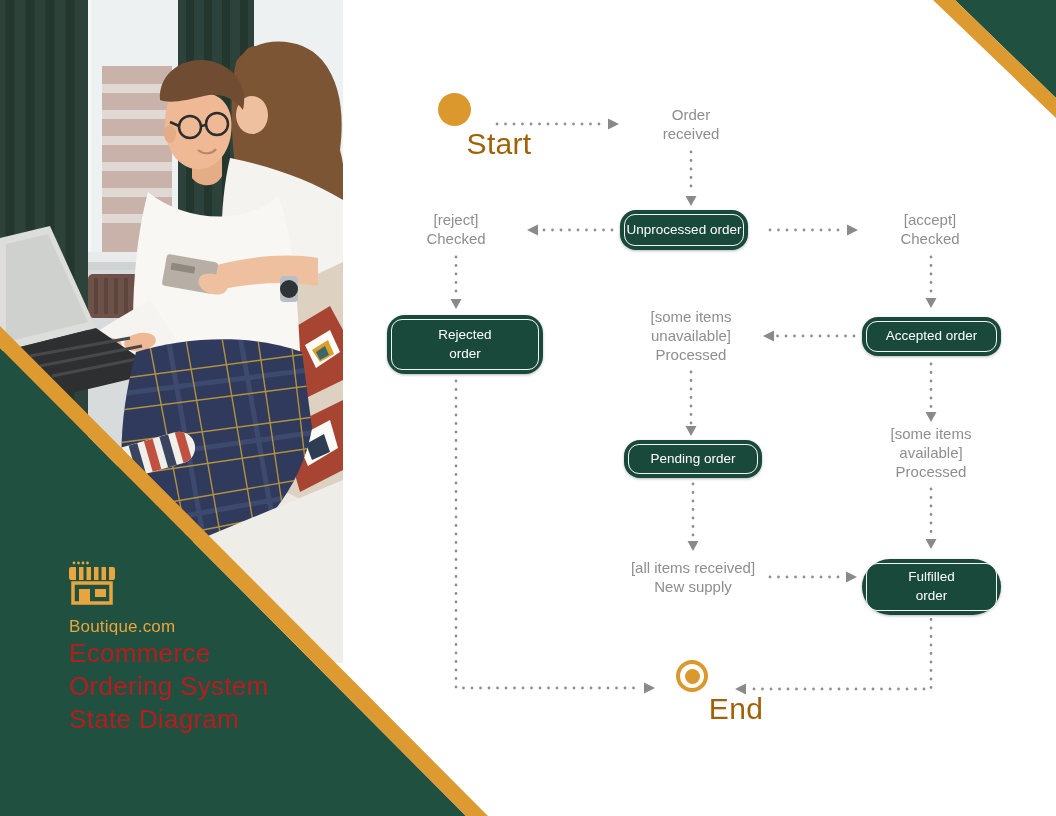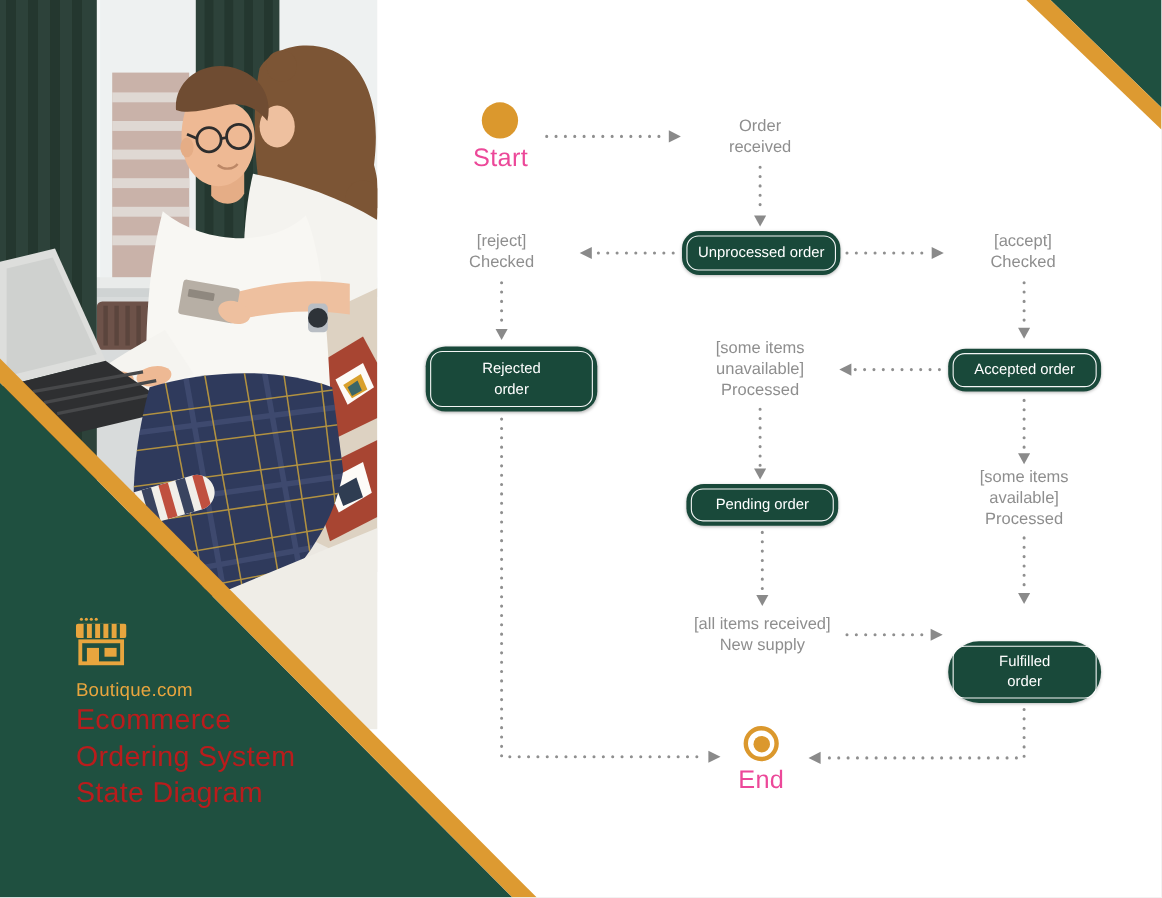--- a/index.html
+++ b/index.html
@@ -30,21 +30,21 @@
     white-space:pre-line;
   }
 
   
   .start-dot {
     position:absolute; left:438px; top:93px; width:33px; height:33px;
     border-radius:50%; background:#DB982D; z-index:3;
   }
   .nlabel {
     position:absolute; z-index:3; transform:translateX(-50%);
-    color:#ec4899; font-size:23px; line-height:27px; letter-spacing:.3px;
+    color:#a16207; font-size:30px; line-height:27px; letter-spacing:.3px;margin-left:44px;
   }
   .end-ring {
     position:absolute; left:676px; top:660px; width:32px; height:32px;
     box-sizing:border-box; border:4.5px solid #DB982D; border-radius:50%;
     display:flex; align-items:center; justify-content:center; z-index:3;
   }
   .end-dot { width:15px; height:15px; border-radius:50%; background:#DB982D; }
 
   
   .brand { position:absolute; left:69px; top:560px; z-index:4; }
@@ -238,34 +238,34 @@
     </g>
   </svg>
 
   <div class="start-dot"></div>
   <div class="nlabel" style="left:455px;top:130px">Start</div>
   <div class="end-ring">
     <span class="end-dot"></span>
   </div>
   <div class="nlabel" style="left:692px;top:695px">End</div>
 
-  <div class="state" style="left:620px;top:210px;width:144px;height:40px">
+  <div class="state" style="left:620px;top:210px;width:128px;height:40px">
     <span>Unprocessed order</span>
   </div>
   <div class="state" style="left:387px;top:315px;width:156px;height:59px;border-radius:18px">
     <span>Rejected
 order</span>
   </div>
   <div class="state" style="left:862px;top:317px;width:139px;height:39px">
     <span>Accepted order</span>
   </div>
   <div class="state" style="left:624px;top:440px;width:138px;height:38px">
     <span>Pending order</span>
   </div>
-  <div class="state" style="left:862px;top:583px;width:139px;height:56px;border-radius:28px">
+  <div class="state" style="left:862px;top:559px;width:139px;height:56px;border-radius:28px">
     <span>Fulfilled
 order</span>
   </div>
 
   <div class="tlabel" style="left:691px;top:105px">Order
 received</div>
   <div class="tlabel" style="left:456px;top:210px">[reject]
 Checked</div>
   <div class="tlabel" style="left:930px;top:210px">[accept]
 Checked</div>

